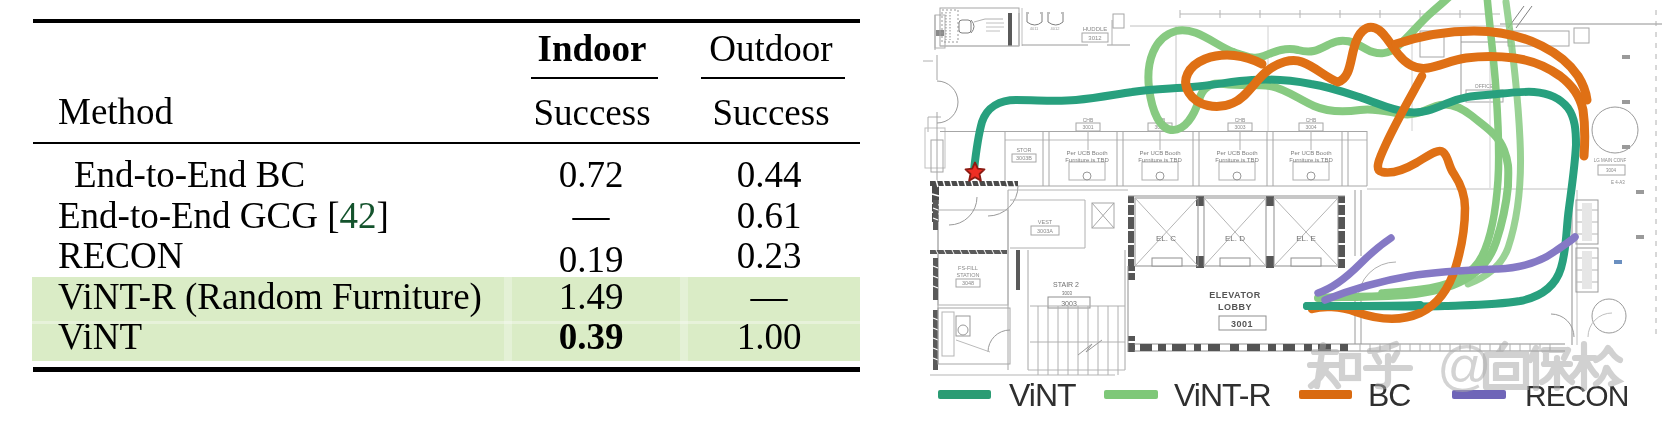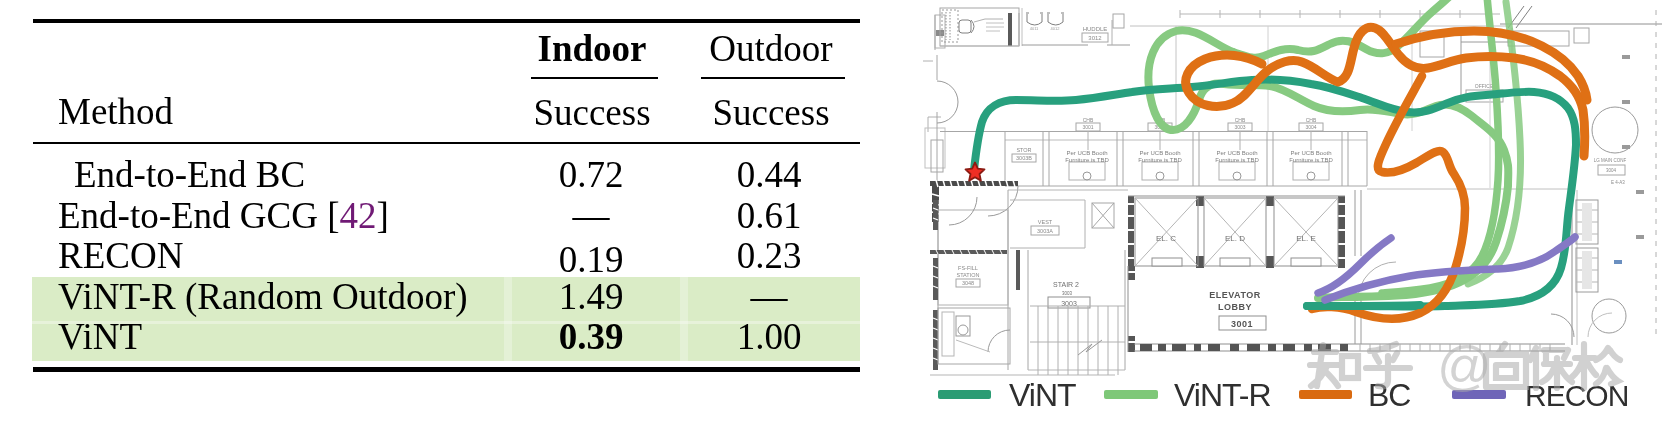--- a/index.html
+++ b/index.html
@@ -36,29 +36,29 @@
 <div class="abs t ctr" style="left:592px;top:94px">Success</div>
 
 <div class="abs t ctr" style="left:771px;top:94px">Success</div>
 
 <div class="rule" style="left:33px;top:142px;width:827px;height:2px"></div>
 
 <div class="abs t" style="left:74px;top:156px">End-to-End BC</div>
 <div class="abs t ctr" style="left:591px;top:156px">0.72</div>
 <div class="abs t ctr" style="left:769px;top:156px">0.44</div>
 
-<div class="abs t" style="left:58px;top:197px">End-to-End GCG [<span style="color:#701a75">42</span>]</div>
+<div class="abs t" style="left:58px;top:197px">End-to-End GCG [<span style="color:#14532d">42</span>]</div>
 <div class="abs t ctr" style="left:591px;top:197px">—</div>
 <div class="abs t ctr" style="left:769px;top:197px">0.61</div>
 
 <div class="abs t" style="left:58px;top:237px">RECON</div>
 <div class="abs t ctr" style="left:591px;top:241px">0.19</div>
 <div class="abs t ctr" style="left:769px;top:237px">0.23</div>
 
-<div class="abs t" style="left:58px;top:278px">ViNT-R (Random Outdoor)</div>
+<div class="abs t" style="left:58px;top:278px">ViNT-R (Random Furniture)</div>
 <div class="abs t ctr" style="left:591px;top:278px">1.49</div>
 <div class="abs t ctr" style="left:769px;top:278px">—</div>
 
 <div class="abs t" style="left:58px;top:318px">ViNT</div>
 <div class="abs t ctr" style="left:591px;top:318px;font-weight:bold">0.39</div>
 <div class="abs t ctr" style="left:769px;top:318px;font-weight:normal">1.00</div>
 
 <div class="rule" style="left:33px;top:367px;width:827px;height:4.5px"></div>
 </div>
 

